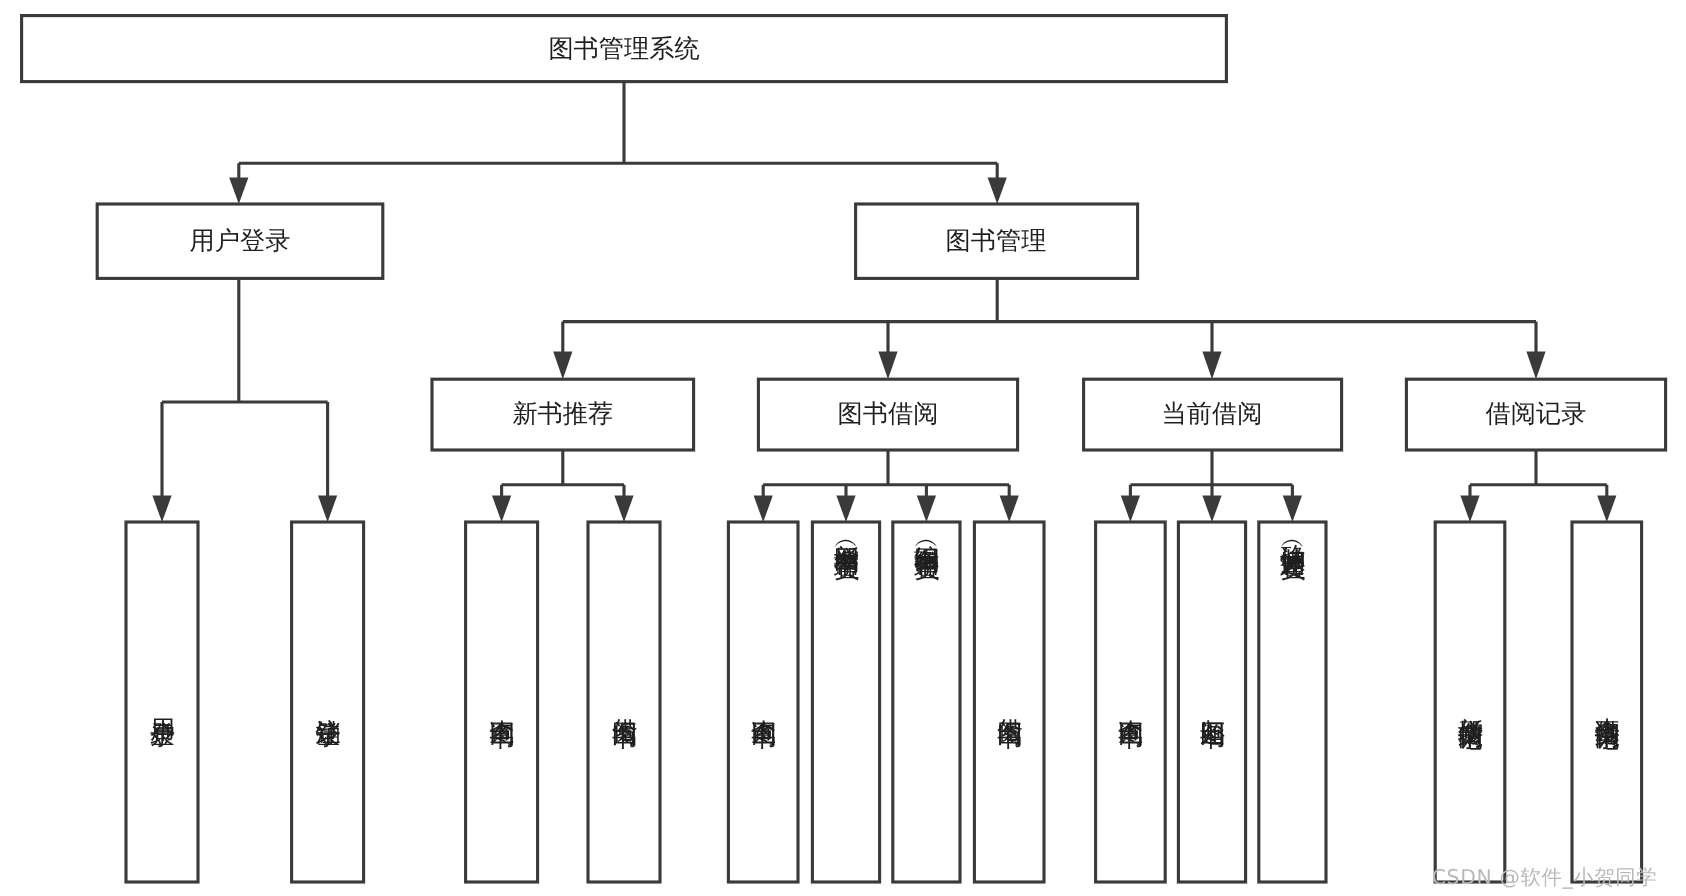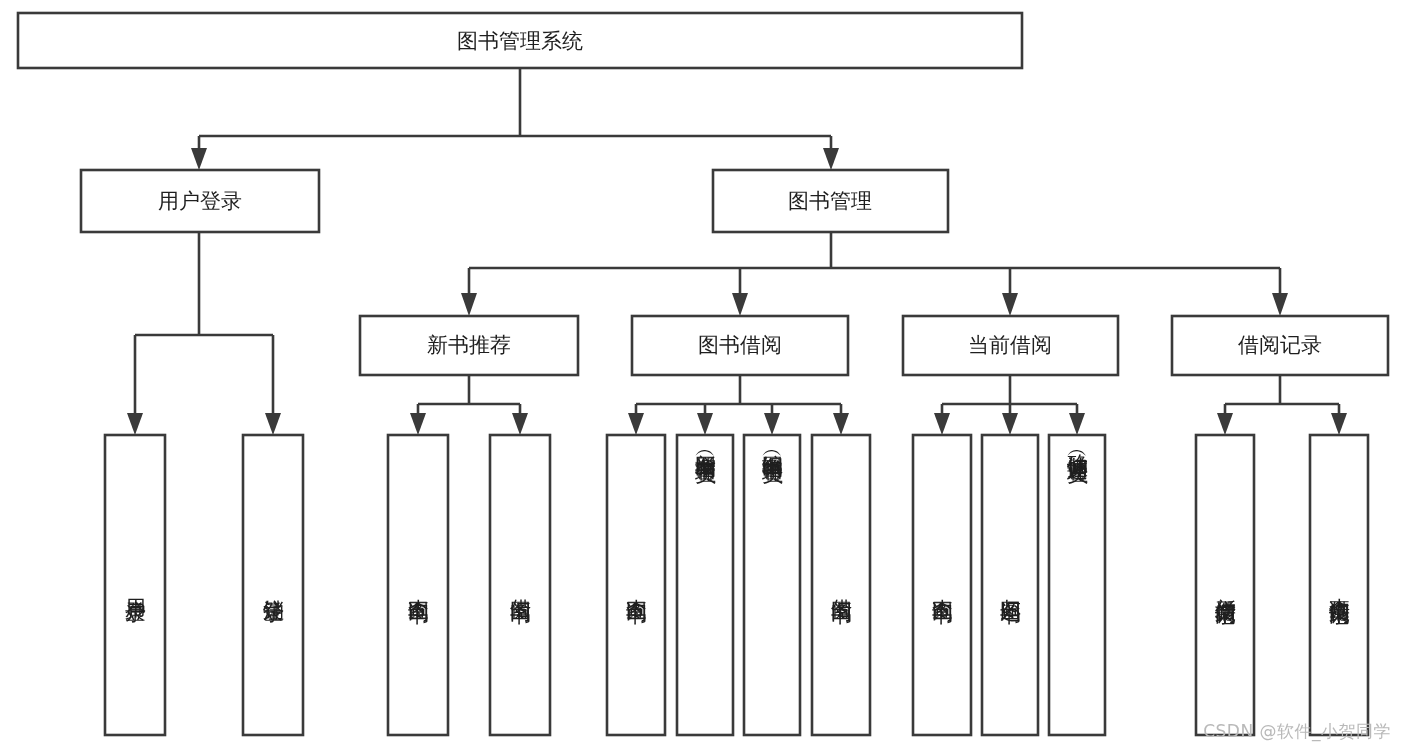--- a/index.html
+++ b/index.html
@@ -59,21 +59,21 @@
     text-orientation: upright;
     font-family: "DejaVu Sans", "Liberation Sans", sans-serif;
     font-size: 21px;
     line-height: 1.28;
     color: #1f1f1f;
     letter-spacing: 1.5px;
     white-space: nowrap;
   }
   .watermark {
     position: absolute;
-    right: 14px;
+    right: 24px;
     bottom: 4px;
     font-family: "DejaVu Sans", "Liberation Sans", sans-serif;
     font-size: 17px;
     color: #b9b9b9;
     letter-spacing: 0.5px;
     user-select: none;
   }
 </style>
 </head>
 <body>

